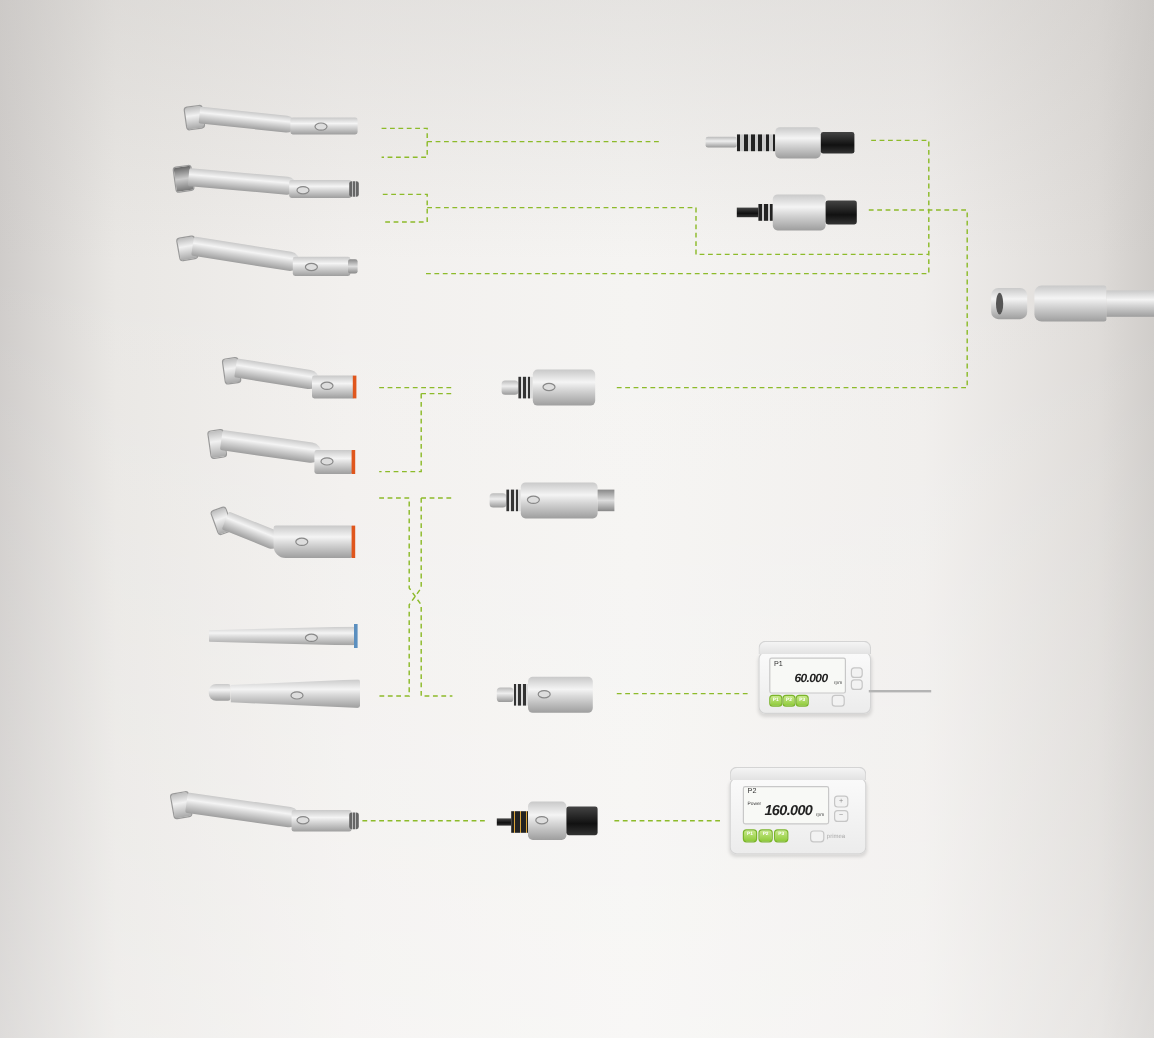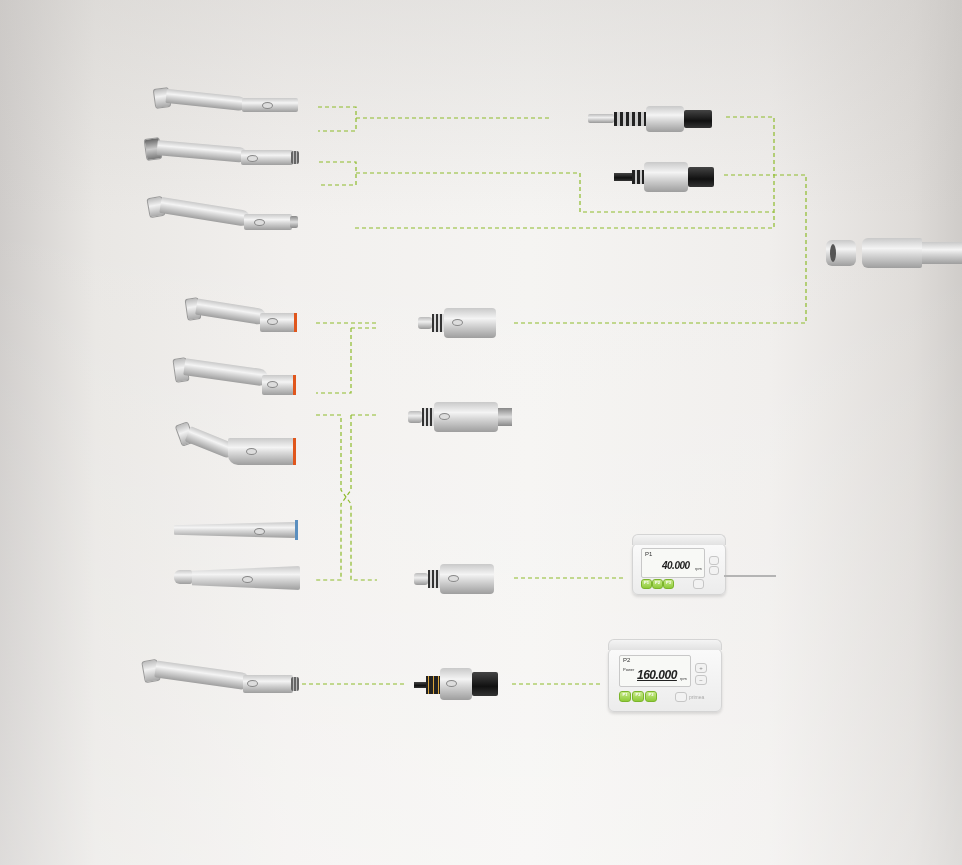--- a/index.html
+++ b/index.html
@@ -179,38 +179,38 @@
   <div class="coupling" style="left:12px;top:12px;width:14px;height:18px;background:repeating-linear-gradient(90deg,#222 0 2px,#d9a33a 2px 3px,#222 3px 5px);"></div>
   <div class="coupling metal" style="left:26px;top:4px;width:32px;height:32px;border-radius:4px;"></div>
   <div class="coupling dark" style="left:58px;top:8px;width:26px;height:24px;border-radius:2px;"></div>
   <div class="logo" style="left:32px;top:16px;"></div>
 </div>
 
 <div class="control" style="left:632px;top:543px;width:92px;height:50px;">
   <div class="top"></div>
   <div class="screen" style="left:8px;top:4px;width:62px;height:28px;">
     <span class="prog" style="left:3px;top:2px;">P1</span>
-    <span class="speed" style="left:20px;top:11px;font-size:10px;">40.000</span>
+    <span class="speed" style="left:20px;top:11px;font-size:10px;">60.000</span>
     <span class="unit" style="left:53px;top:17px;">rpm</span>
   </div>
   <div class="fkey" style="left:8px;top:35px;width:9px;height:8px;">P1</div>
   <div class="fkey" style="left:19px;top:35px;width:9px;height:8px;">P2</div>
   <div class="fkey" style="left:30px;top:35px;width:9px;height:8px;">P3</div>
   <div class="sidebtn" style="left:76px;top:12px;width:8px;height:7px;"></div>
   <div class="sidebtn" style="left:76px;top:22px;width:8px;height:7px;"></div>
   <div class="sidebtn" style="left:60px;top:35px;width:9px;height:8px;"></div>
 </div>
 <div class="cable" style="left:724px;top:575px;width:52px;"></div>
 
 <div class="control" style="left:608px;top:648px;width:112px;height:62px;">
   <div class="top"></div>
   <div class="screen" style="left:10px;top:6px;width:70px;height:30px;">
     <span class="prog" style="left:3px;top:1px;">P2</span>
     <span class="power" style="left:3px;top:11px;">Power</span>
-    <span class="speed" style="left:17px;top:12px;font-size:12px;text-decoration:underline;">160.000</span>
+    <span class="speed" style="left:17px;top:12px;font-size:12px;">160.000</span>
     <span class="unit" style="left:60px;top:20px;">rpm</span>
   </div>
   <div class="fkey" style="left:10px;top:42px;width:10px;height:9px;">P1</div>
   <div class="fkey" style="left:23px;top:42px;width:10px;height:9px;">P2</div>
   <div class="fkey" style="left:36px;top:42px;width:10px;height:9px;">P3</div>
   <div class="sidebtn" style="left:86px;top:14px;width:10px;height:8px;line-height:8px;">+</div>
   <div class="sidebtn" style="left:86px;top:26px;width:10px;height:8px;line-height:8px;">−</div>
   <div class="sidebtn" style="left:66px;top:43px;width:10px;height:8px;"></div>
   <span class="brand" style="left:80px;top:45px;">primea</span>
 </div>

